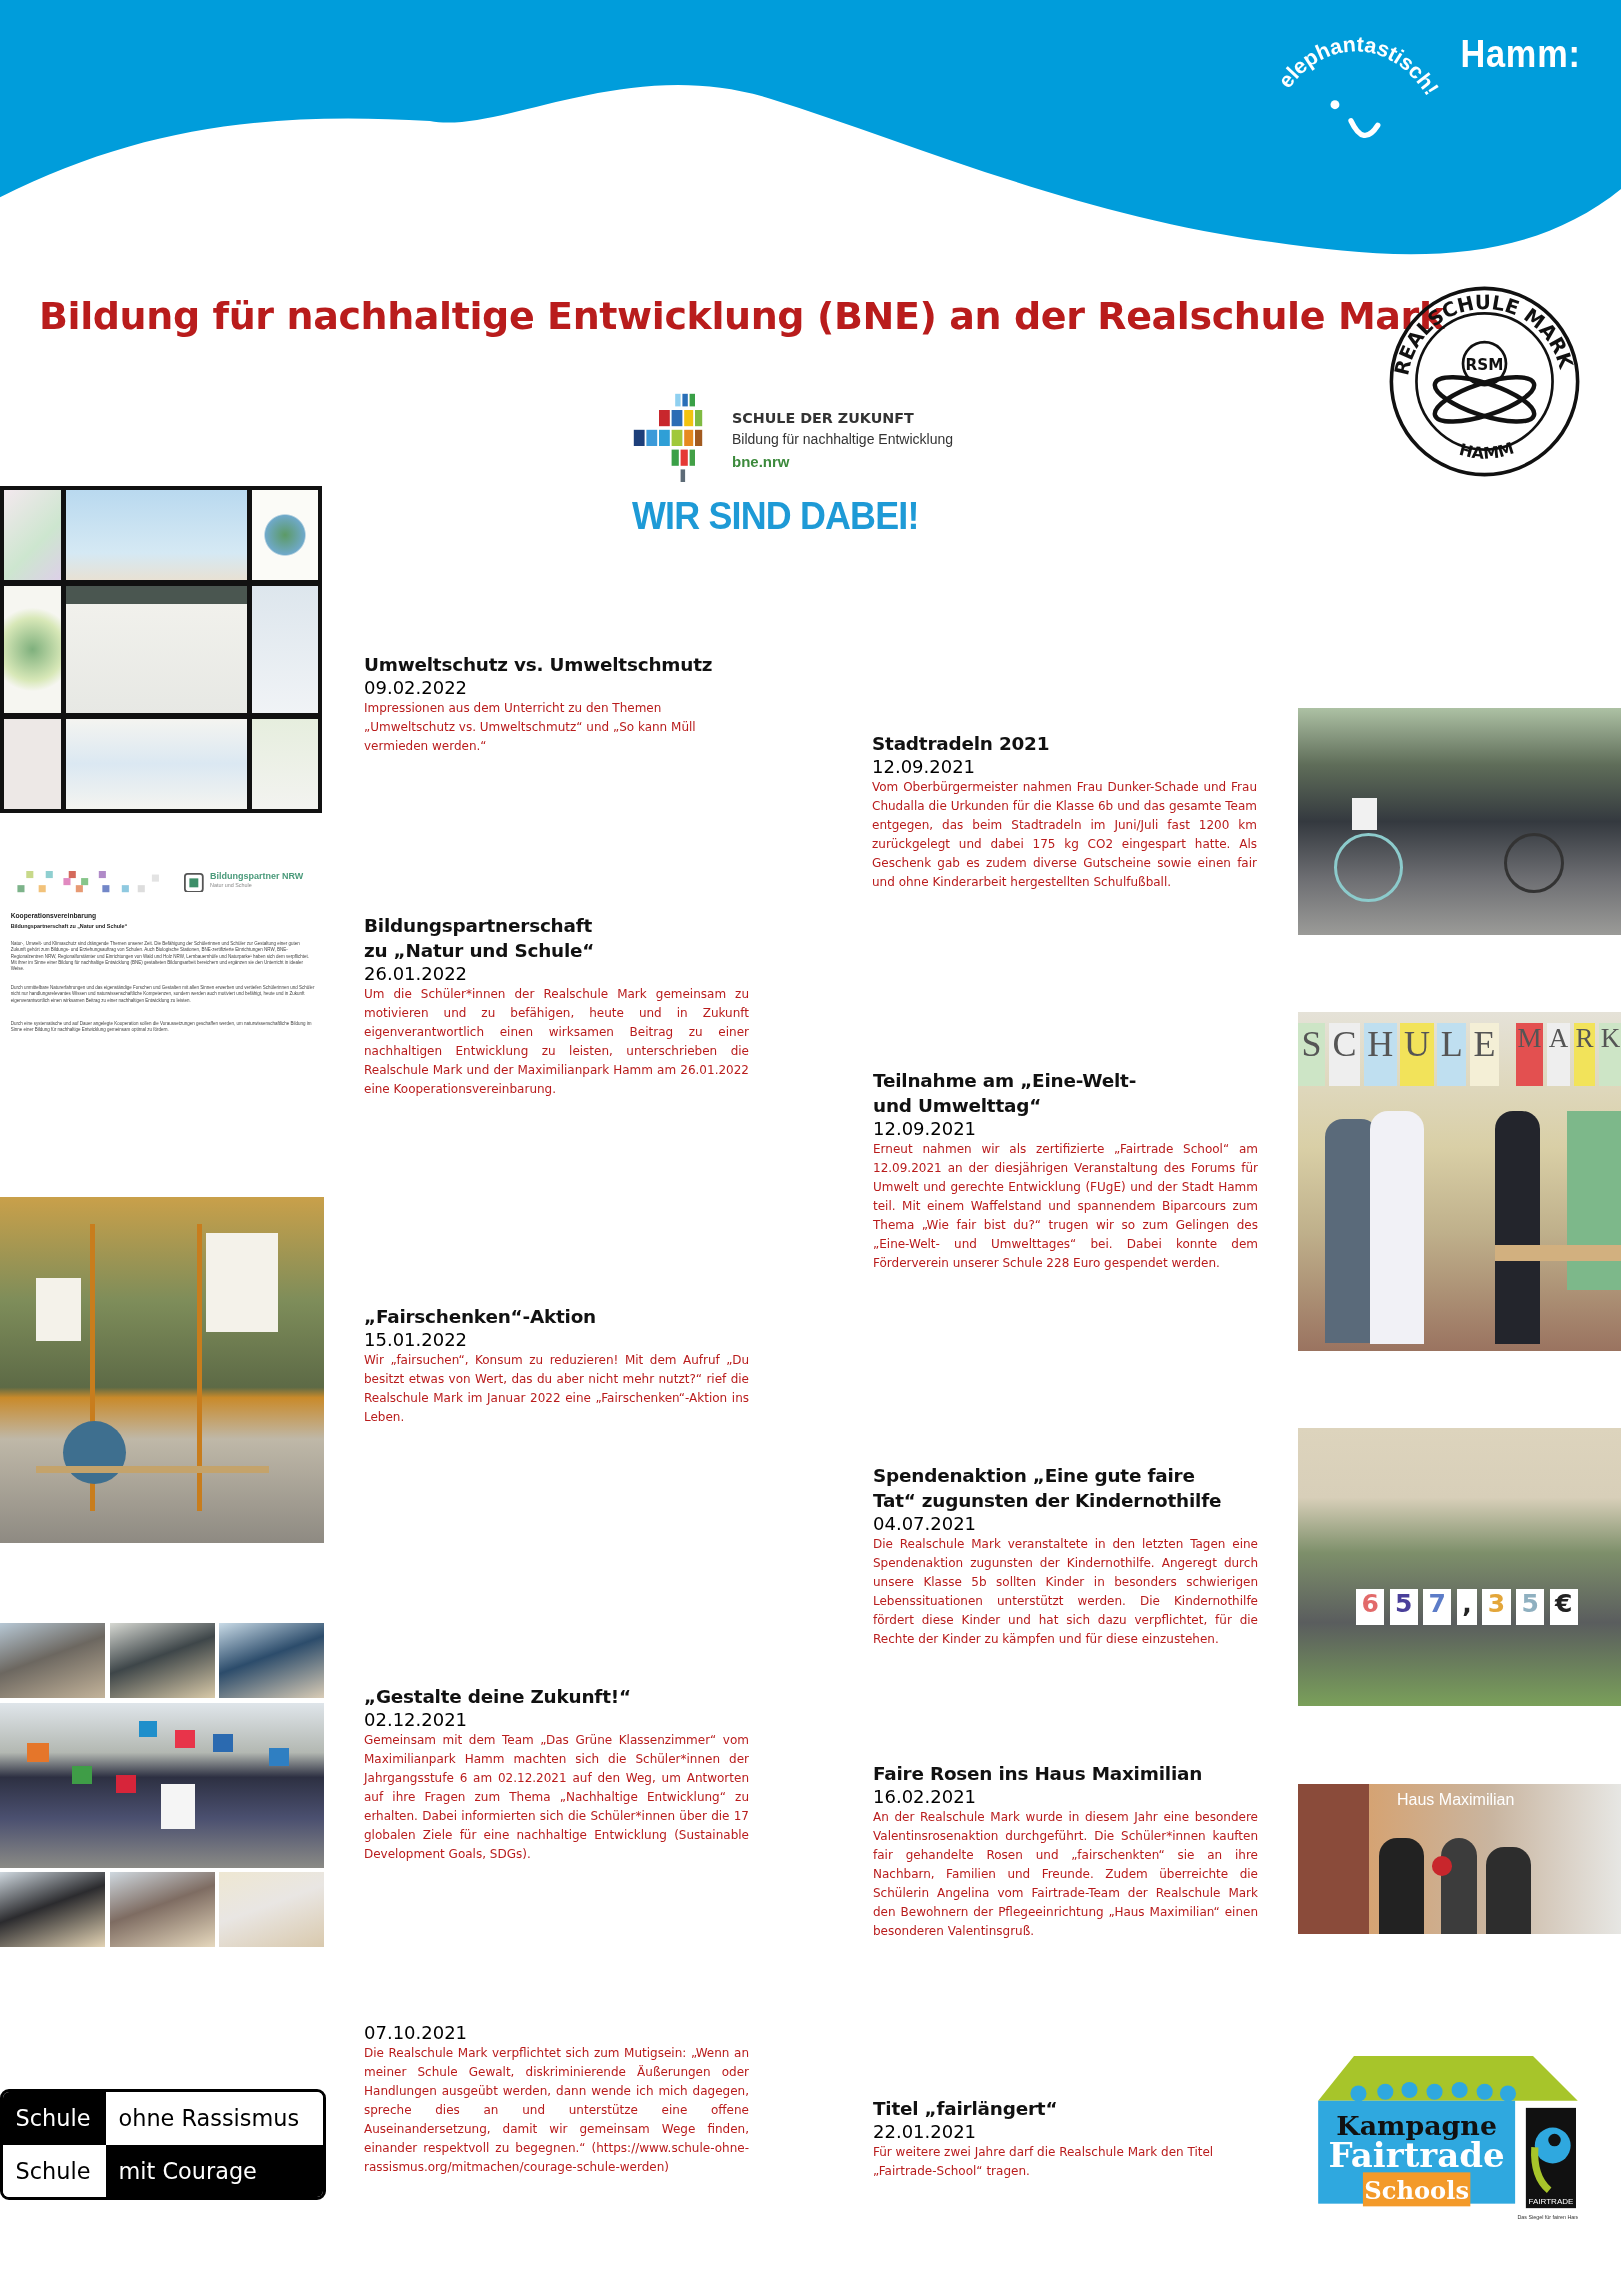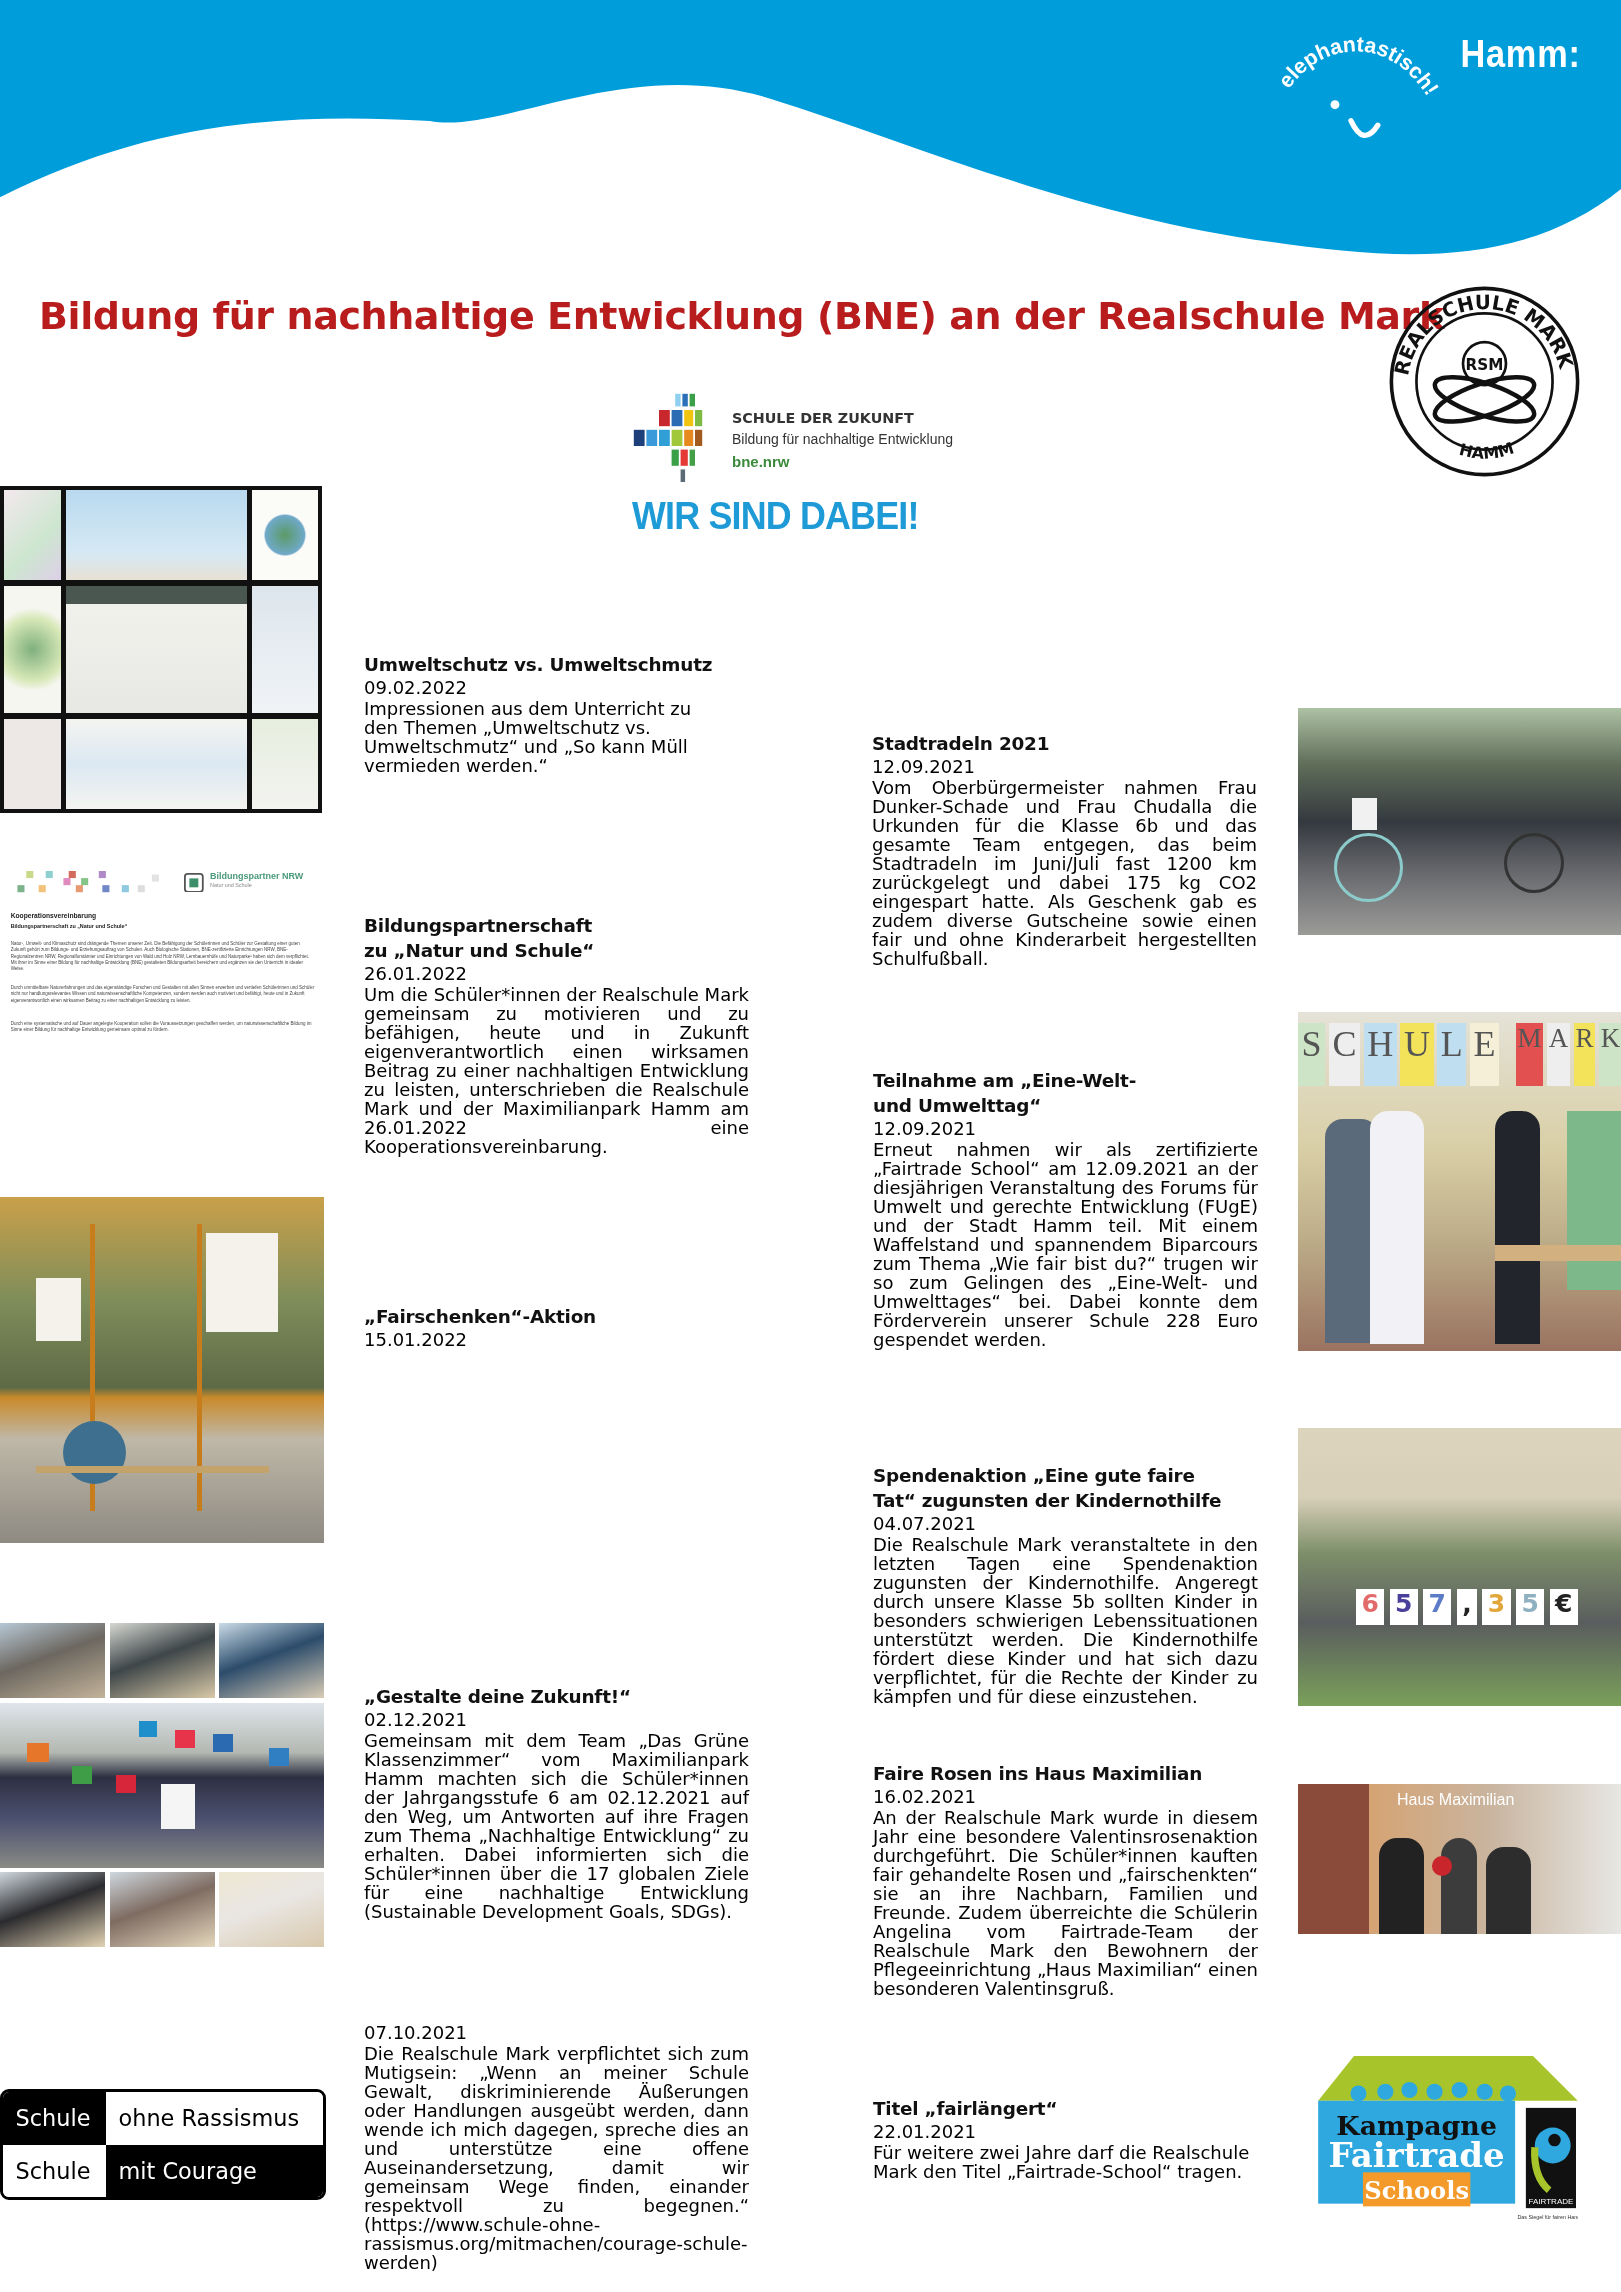--- a/index.html
+++ b/index.html
@@ -14,21 +14,21 @@
   .sdz { left:632px; top:392px; width:376px; height:107px; }
   .sdz-text1 { font-family:"DejaVu Sans", sans-serif; font-weight:bold; font-size:14.3px; color:#333; }
   .sdz-text2 { font-size:14px; color:#333; font-family:"Liberation Sans", sans-serif; }
   .sdz-text3 { font-size:15px; color:#3c8a3c; font-weight:bold; font-family:"Liberation Sans", sans-serif; }
   .dabei { left:632px; top:494px; font-family:"Liberation Sans", sans-serif; font-weight:bold; font-size:39px; color:#1e9ad6; letter-spacing:-0.9px; transform:scaleX(0.92); transform-origin:left; }
 
   .photo { background:#9aa5a8; overflow:hidden; }
   .entry { position:absolute; width:385px; }
   .entry h3 { margin:0; font-family:"DejaVu Sans", sans-serif; font-weight:bold; font-size:18.4px; line-height:25px; color:#111; letter-spacing:-0.2px; }
   .entry .date { font-family:"DejaVu Sans", sans-serif; font-size:18px; line-height:21.5px; color:#000000; }
-  .entry p { margin:0; font-family:"DejaVu Sans", sans-serif; font-size:18px; line-height:19px; text-align:justify; color:#000000; }
+  .entry p { margin:0; font-family:"DejaVu Sans", sans-serif; font-size:12px; line-height:19px; text-align:justify; color:#b91c1c; }
 
   .grid { display:grid; gap:5.4px; background:#111; padding:3.6px; box-sizing:border-box; }
   .cell { background:#e8e6df; position:relative; overflow:hidden; }
 
   .sor { left:0; top:2089px; width:326px; height:111px; border:3.6px solid #000; border-radius:9px; box-sizing:border-box; overflow:hidden; display:grid; grid-template-columns:103px 1fr; grid-template-rows:1fr 1fr; font-family:"DejaVu Sans", sans-serif; font-weight:normal; font-size:22.4px; }
   .sor div { display:flex; align-items:center; padding-left:12.5px; }
   .blk { background:#000; color:#fff; }
   .wht { background:#fff; color:#000; }
 
   .ft-logo { left:1309px; top:2047px; width:269px; height:188px; }
@@ -262,20 +262,21 @@
 
 <div class="entry" style="left:873px;top:1068px;width:385px;">
   <h3 style="width:287px">Teilnahme am „Eine-Welt- und Umwelttag“</h3>
   <div class="date">12.09.2021</div>
   <p>Erneut nahmen wir als zertifizierte „Fairtrade School“ am 12.09.2021 an der diesjährigen Veranstaltung des Forums für Umwelt und gerechte Entwicklung (FUgE) und der Stadt Hamm teil. Mit einem Waffelstand und spannendem Biparcours zum Thema „Wie fair bist du?“ trugen wir so zum Gelingen des „Eine-Welt- und Umwelttages“ bei. Dabei konnte dem Förderverein unserer Schule 228 Euro gespendet werden.</p>
 </div>
 
 <div class="entry" style="left:364px;top:1304px;width:385px;">
   <h3>„Fairschenken“-Aktion</h3>
   <div class="date">15.01.2022</div>
+  <p>Wir „fairsuchen“, Konsum zu reduzieren! Mit dem Aufruf „Du besitzt etwas von Wert, das du aber nicht mehr nutzt?“ rief die Realschule Mark im Januar 2022 eine „Fairschenken“-Aktion ins Leben.</p>
 </div>
 
 <div class="entry" style="left:873px;top:1463px;width:385px;">
   <h3 style="width:358px">Spendenaktion „Eine gute faire Tat“ zugunsten der Kindernothilfe</h3>
   <div class="date">04.07.2021</div>
   <p>Die Realschule Mark veranstaltete in den letzten Tagen eine Spendenaktion zugunsten der Kindernothilfe. Angeregt durch unsere Klasse 5b sollten Kinder in besonders schwierigen Lebenssituationen unterstützt werden. Die Kindernothilfe fördert diese Kinder und hat sich dazu verpflichtet, für die Rechte der Kinder zu kämpfen und für diese einzustehen.</p>
 </div>
 
 <div class="entry" style="left:364px;top:1684px;width:385px;">
   <h3>„Gestalte deine Zukunft!“</h3>

